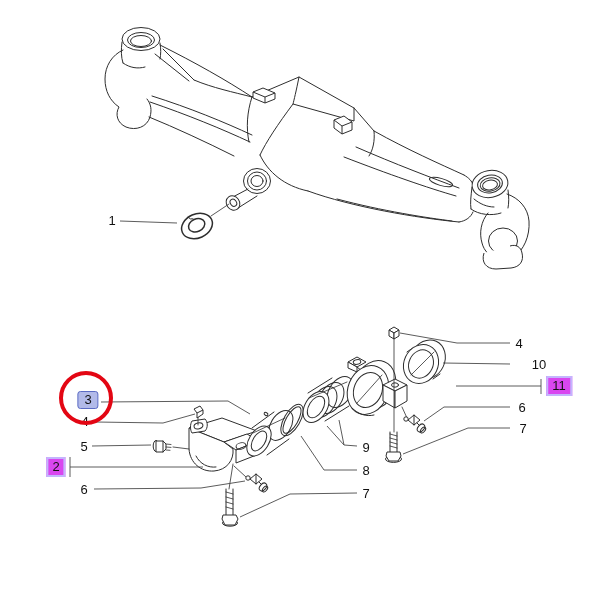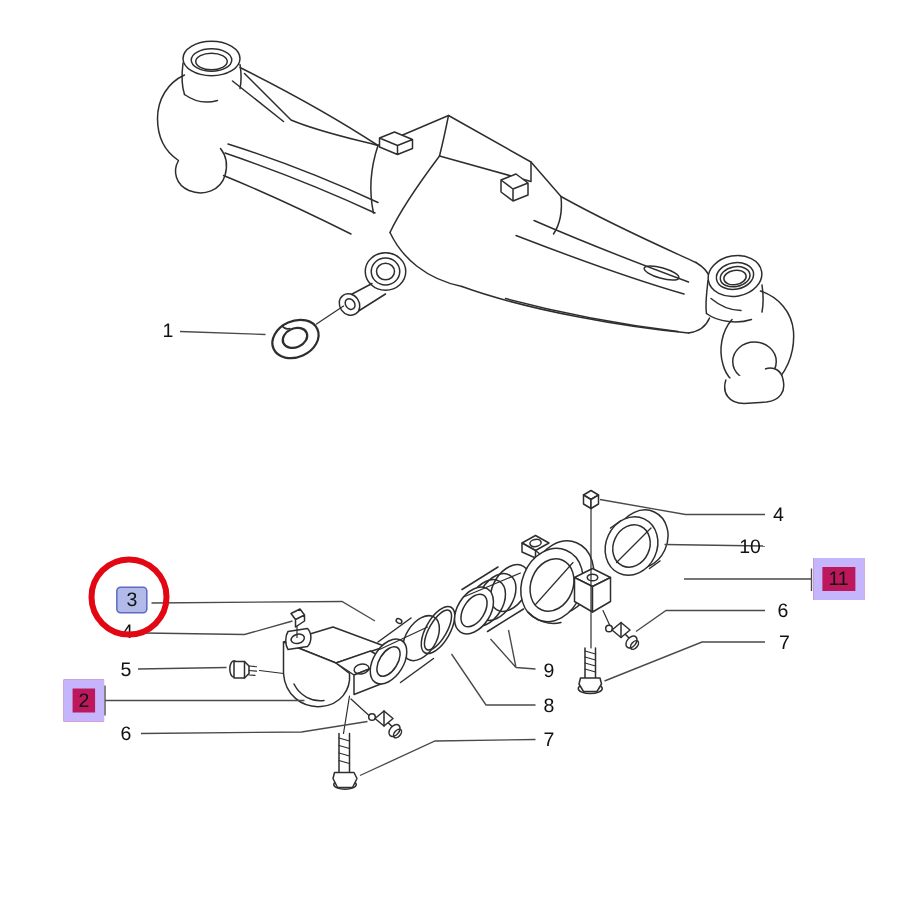--- a/index.html
+++ b/index.html
@@ -6,21 +6,21 @@
   .stage{position:relative;width:600px;height:600px;background:#ffffff;overflow:hidden;
          font-family:"Liberation Sans",sans-serif;}
   svg{position:absolute;left:0;top:0;}
   .art{stroke:#2e2e2e;stroke-width:1;fill:none;stroke-linecap:round;stroke-linejoin:round;}
   .artw{stroke:#2e2e2e;stroke-width:1;fill:#ffffff;stroke-linejoin:round;}
   .bold{stroke-width:1.5;}
   .thin{stroke-width:0.8;}
   .leader{stroke:#4a4a4a;stroke-width:0.9;fill:none;}
   .callout{position:absolute;transform:translate(-50%,-50%);font-size:13px;color:#111;
            line-height:1;white-space:nowrap;}
-  .boxed{border:6px solid #c4b5fd;background:#be185d;padding:1px 4px 2px 4px;}
+  .boxed{border:2px solid #c4b5fd;background:#d946ef;padding:1px 4px 2px 4px;}
   .hl{background:#b2bae9;border:1.5px solid #5b6bc4;border-radius:3px;padding:1px 6px 2px 6px;}
   .ring{position:absolute;left:59px;top:371px;width:54px;height:54px;border:4.5px solid #e30613;
         border-radius:50%;box-sizing:border-box;}
 </style>
 </head>
 <body>
 
 <div class="stage">
 
 <svg width="600" height="600" viewBox="0 0 600 600">
@@ -216,21 +216,21 @@
 
 <div class="callout" style="left:112px;top:220px">1</div>
 <div class="callout" style="left:85px;top:421px">4</div>
 <div class="callout" style="left:84px;top:446px">5</div>
 <div class="callout boxed" style="left:56px;top:467px">2</div>
 <div class="callout" style="left:84px;top:489px">6</div>
 <div class="callout" style="left:366px;top:447px">9</div>
 <div class="callout" style="left:366px;top:470px">8</div>
 <div class="callout" style="left:366px;top:493px">7</div>
 <div class="callout" style="left:519px;top:343px">4</div>
-<div class="callout" style="left:500px;top:364px">10</div>
+<div class="callout" style="left:539px;top:364px">10</div>
 <div class="callout boxed" style="left:559px;top:386px">11</div>
 <div class="callout" style="left:522px;top:407px">6</div>
 <div class="callout" style="left:523px;top:428px">7</div>
 
 <div class="callout hl" style="left:88px;top:400px">3</div>
 <div class="ring"></div>
 
 </div>
 
 </body></html>

